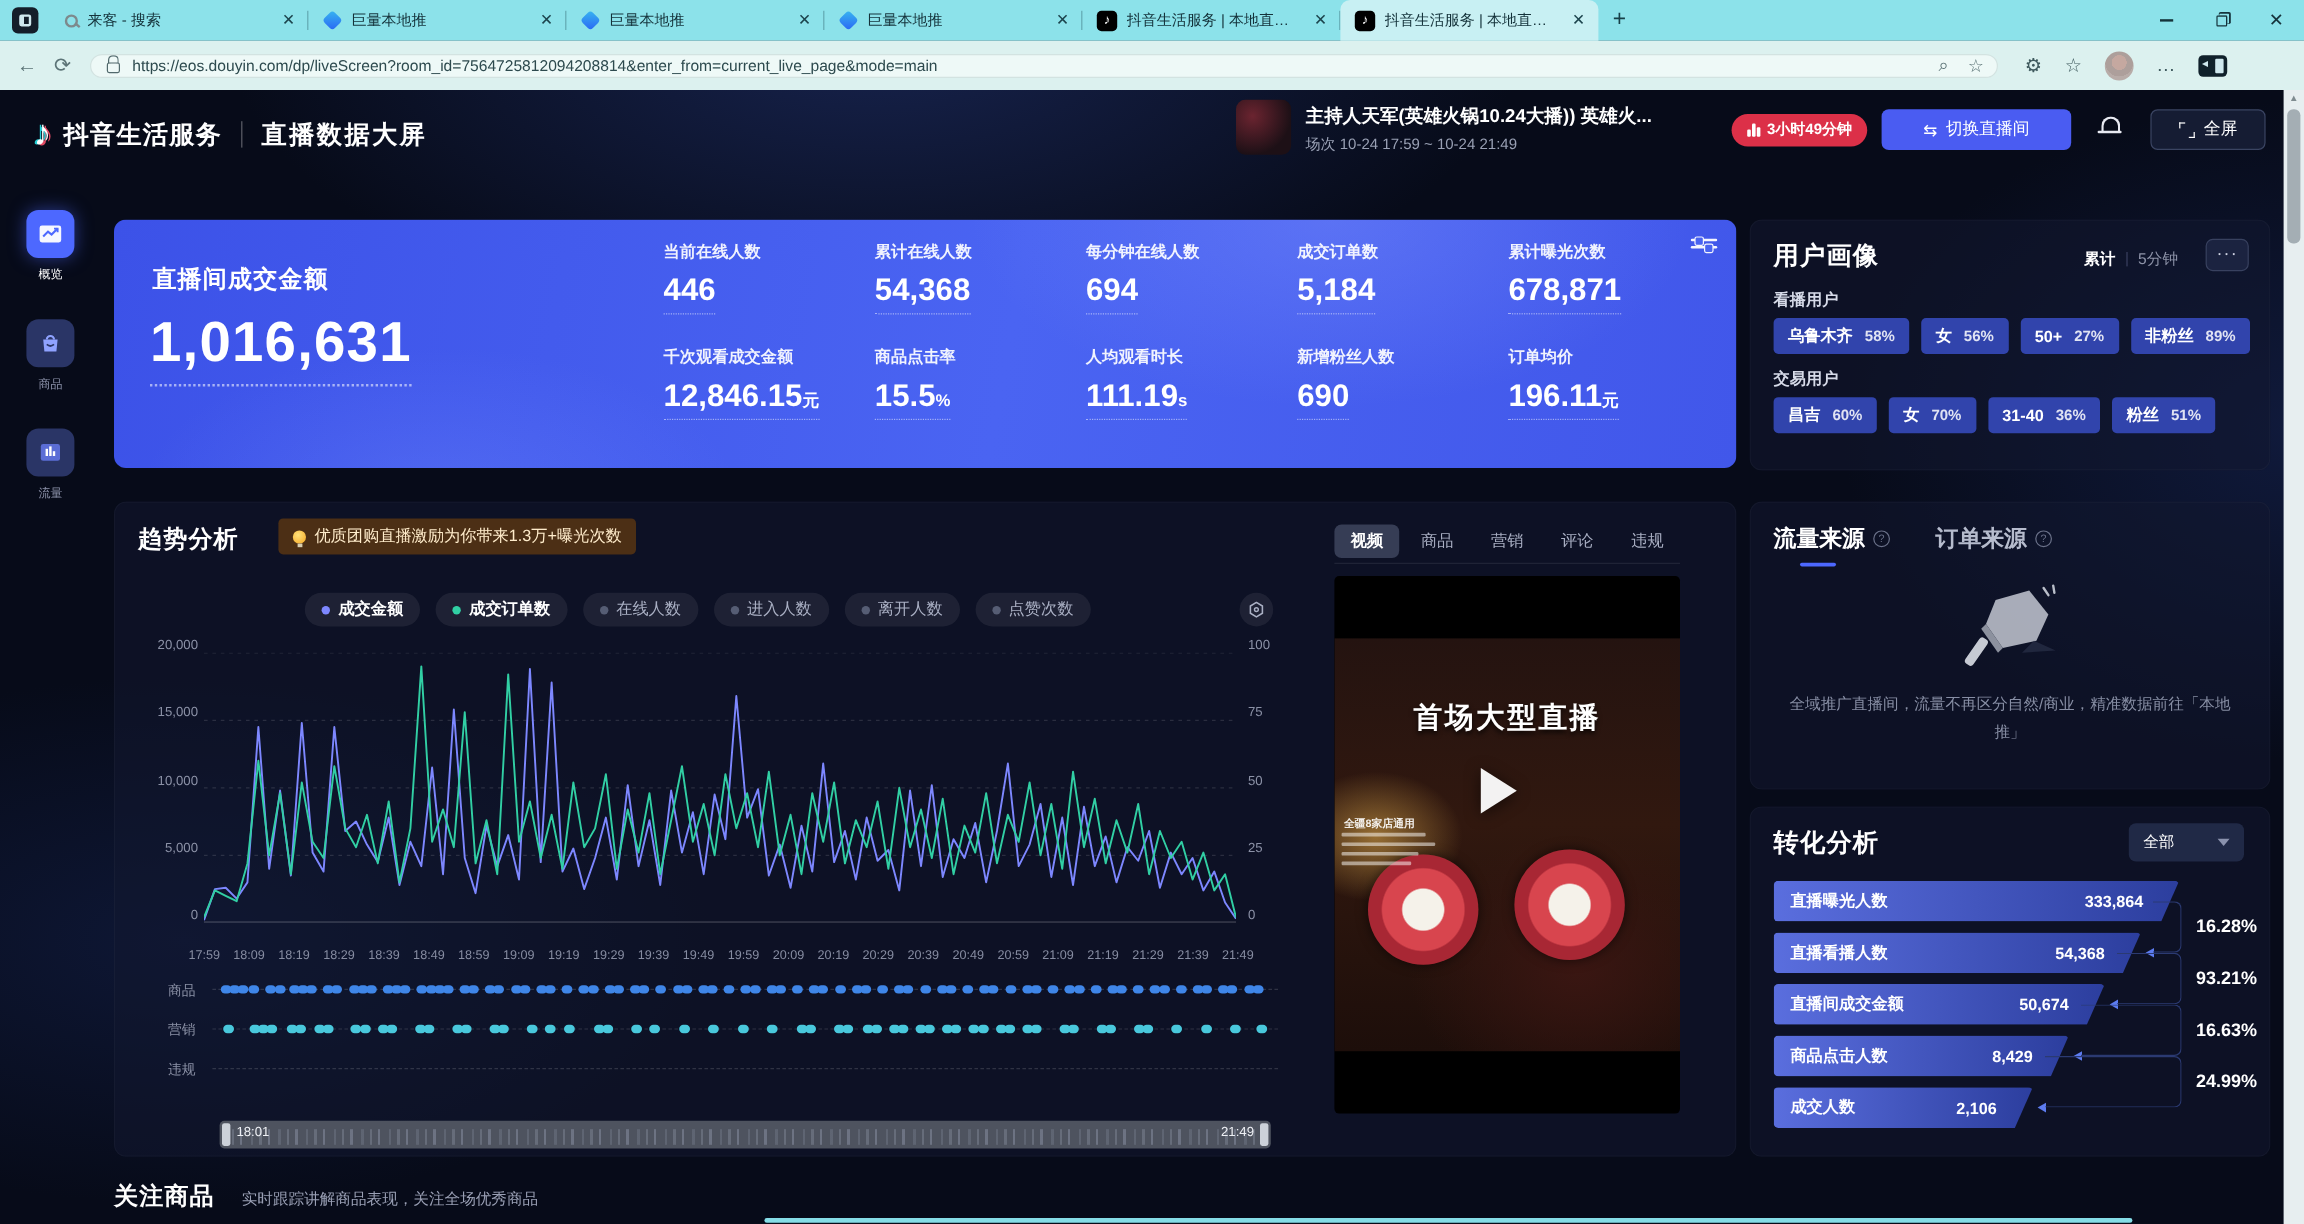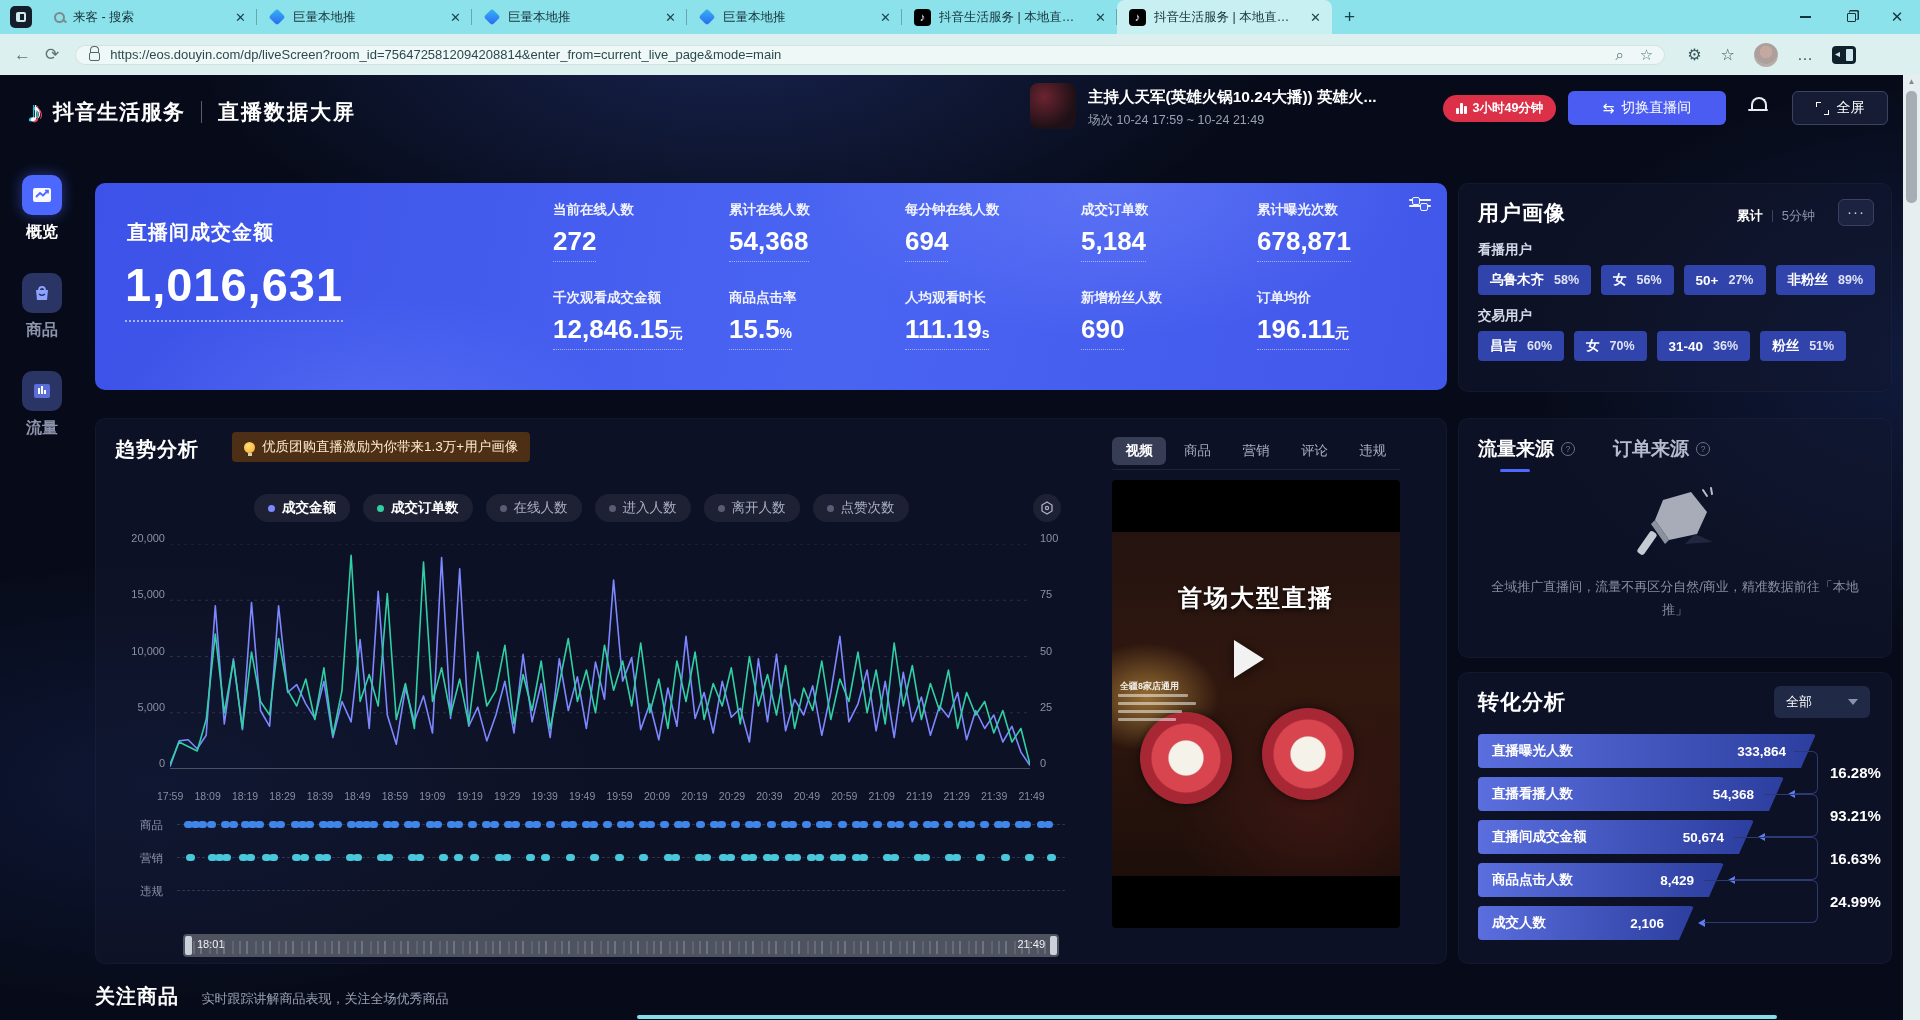--- a/index.html
+++ b/index.html
@@ -71,21 +71,21 @@
   .fs-ico { width:13px; height:13px; position:relative; }
   .fs-ico:before,.fs-ico:after { content:""; position:absolute; width:4px; height:4px; border:1.5px solid #fff; }
   .fs-ico:before { left:0; top:0; border-right:none; border-bottom:none; box-shadow:7px 7px 0 -1.5px transparent; }
   .fs-ico:after { right:0; bottom:0; border-left:none; border-top:none; }
 
   
   .side-nav { position:absolute; left:14px; top:100px; width:56px; }
   .nav-item { margin-bottom:30px; text-align:center; cursor:pointer; }
   .nav-item .nicon { width:40px; height:40px; margin:0 auto 7px; border-radius:10px; background:#2a3566; display:flex; align-items:center; justify-content:center; }
   .nav-item.active .nicon { background:#4d68ff; box-shadow:0 0 14px rgba(77,104,255,.5); }
-  .nav-item .nlabel { font-size:16px; color:#8d93ab; font-weight:bold; }
+  .nav-item .nlabel { font-size:10px; color:#8d93ab; font-weight:normal; }
   .nav-item.active .nlabel { color:#fff; }
   .nicon svg { display:block; }
 
   
   .metrics-panel { position:absolute; left:95px; top:108px; width:1352px; height:207px; border-radius:10px;
     background:radial-gradient(ellipse 500px 260px at 75% 0%, rgba(130,150,255,.35), rgba(130,150,255,0) 60%),
                radial-gradient(ellipse 420px 220px at 20% 115%, rgba(120,145,255,.28), rgba(120,145,255,0) 60%),
                linear-gradient(100deg, #3c52e8, #4a64f2 55%, #4157ea); }
   .gmv-label { position:absolute; left:32px; top:36px; font-size:20px; color:#fff; font-weight:bold; letter-spacing:1px; }
   .gmv-value { position:absolute; left:30px; top:74px; font-size:47px; color:#fff; font-weight:bold; letter-spacing:1px; border-bottom:2px dotted rgba(255,255,255,.55); padding-bottom:8px; }
@@ -341,42 +341,42 @@
             </svg>
           </div>
           <div class="nlabel">流量</div>
         </div>
       </div>
 
     <div class="metrics-panel">
       <div class="gmv-label">直播间成交金额</div>
       <div class="gmv-value">1,016,631</div>
       <div class="m-grid" id="metrics-grid">
-          <div class="m-cell"><div class="m-label">当前在线人数</div><div class="m-value">272</div></div>
+          <div class="m-cell"><div class="m-label">当前在线人数</div><div class="m-value">446</div></div>
           <div class="m-cell"><div class="m-label">累计在线人数</div><div class="m-value">54,368</div></div>
           <div class="m-cell"><div class="m-label">每分钟在线人数</div><div class="m-value">694</div></div>
           <div class="m-cell"><div class="m-label">成交订单数</div><div class="m-value">5,184</div></div>
           <div class="m-cell"><div class="m-label">累计曝光次数</div><div class="m-value">678,871</div></div>
           <div class="m-cell"><div class="m-label">千次观看成交金额</div><div class="m-value">12,846.15<span class="m-unit">元</span></div></div>
           <div class="m-cell"><div class="m-label">商品点击率</div><div class="m-value">15.5<span class="m-unit">%</span></div></div>
           <div class="m-cell"><div class="m-label">人均观看时长</div><div class="m-value">111.19<span class="m-unit">s</span></div></div>
           <div class="m-cell"><div class="m-label">新增粉丝人数</div><div class="m-value">690</div></div>
           <div class="m-cell"><div class="m-label">订单均价</div><div class="m-value">196.11<span class="m-unit">元</span></div></div>
         </div>
       <div class="sliders-ico">
           <i></i>
           <i></i>
         </div>
     </div>
 
     <div class="trend-panel">
       <div class="trend-title">趋势分析</div>
       <div class="tip-badge">
         <span class="bulb"></span>
-        <span>优质团购直播激励为你带来1.3万+用户画像</span>
+        <span>优质团购直播激励为你带来1.3万+曝光次数</span>
       </div>
       <div class="legend-row" id="legend-row">
           <div class="lg-pill">
             <span class="lg-dot" style="background: rgb(125, 135, 255);"></span>
             <span class="lg-text">成交金额</span>
           </div>
           <div class="lg-pill">
             <span class="lg-dot" style="background: rgb(49, 207, 164);"></span>
             <span class="lg-text">成交订单数</span>
           </div>

